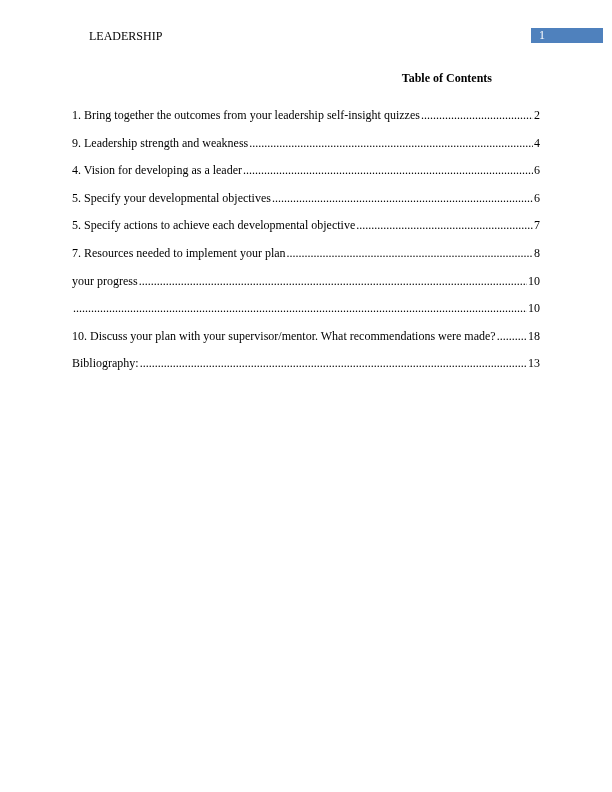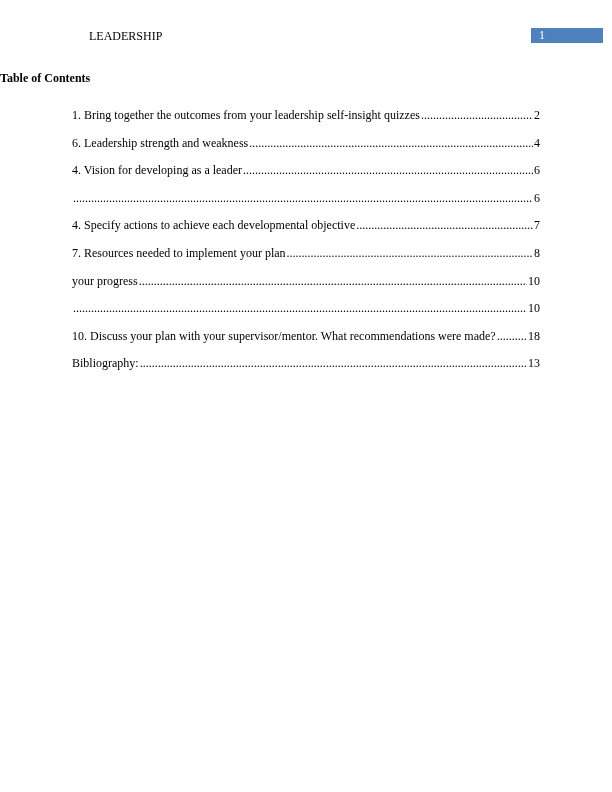--- a/index.html
+++ b/index.html
@@ -9,21 +9,21 @@
     }
     .header-title {
       position: absolute; left: 89px; top: 29px; font-size: 12px; line-height: 14px;
     }
     .page-num-box {
       position: absolute; left: 531px; top: 28px; width: 72px; height: 15px;
       background: #4f81bd; color: #fff; font-size: 12px; line-height: 15px;
       padding-left: 8px; box-sizing: border-box;
     }
     .toc-title {
-      position: absolute; left: 0; width: 492px; top: 71px; text-align: left;
+      position: absolute; left: 0; width: 492px; top: 71px; text-align: right;
       font-weight: bold; font-size: 12px; line-height: 14px;
     }
     .toc {
       position: absolute; left: 72px; top: 108px; width: 468px;
     }
     .toc-row {
       display: flex; align-items: baseline; height: 27.6px; font-size: 12px; line-height: 14px;
       white-space: nowrap; overflow: hidden;
     }
     .toc-row .label { flex: 0 0 auto; }
@@ -46,35 +46,36 @@
 
 <div class="toc-title">Table of Contents</div>
 
 <div class="toc">
   <div class="toc-row">
     <span class="label">1. Bring together the outcomes from your leadership self-insight quizzes</span>
     <span class="leader"></span>
     <span class="page">2</span>
   </div>
   <div class="toc-row">
-    <span class="label">6. Leadership strength and weakness</span>
+    <span class="label">9. Leadership strength and weakness</span>
     <span class="leader"></span>
     <span class="page">4</span>
   </div>
   <div class="toc-row">
     <span class="label">4. Vision for developing as a leader</span>
     <span class="leader"></span>
     <span class="page">6</span>
   </div>
   <div class="toc-row">
+    <span class="label">5. Specify your developmental objectives</span>
     <span class="leader"></span>
     <span class="page">6</span>
   </div>
   <div class="toc-row">
-    <span class="label">4. Specify actions to achieve each developmental objective</span>
+    <span class="label">5. Specify actions to achieve each developmental objective</span>
     <span class="leader"></span>
     <span class="page">7</span>
   </div>
   <div class="toc-row">
     <span class="label">7. Resources needed to implement your plan</span>
     <span class="leader"></span>
     <span class="page">8</span>
   </div>
   <div class="toc-row">
     <span class="label">your progress</span>

